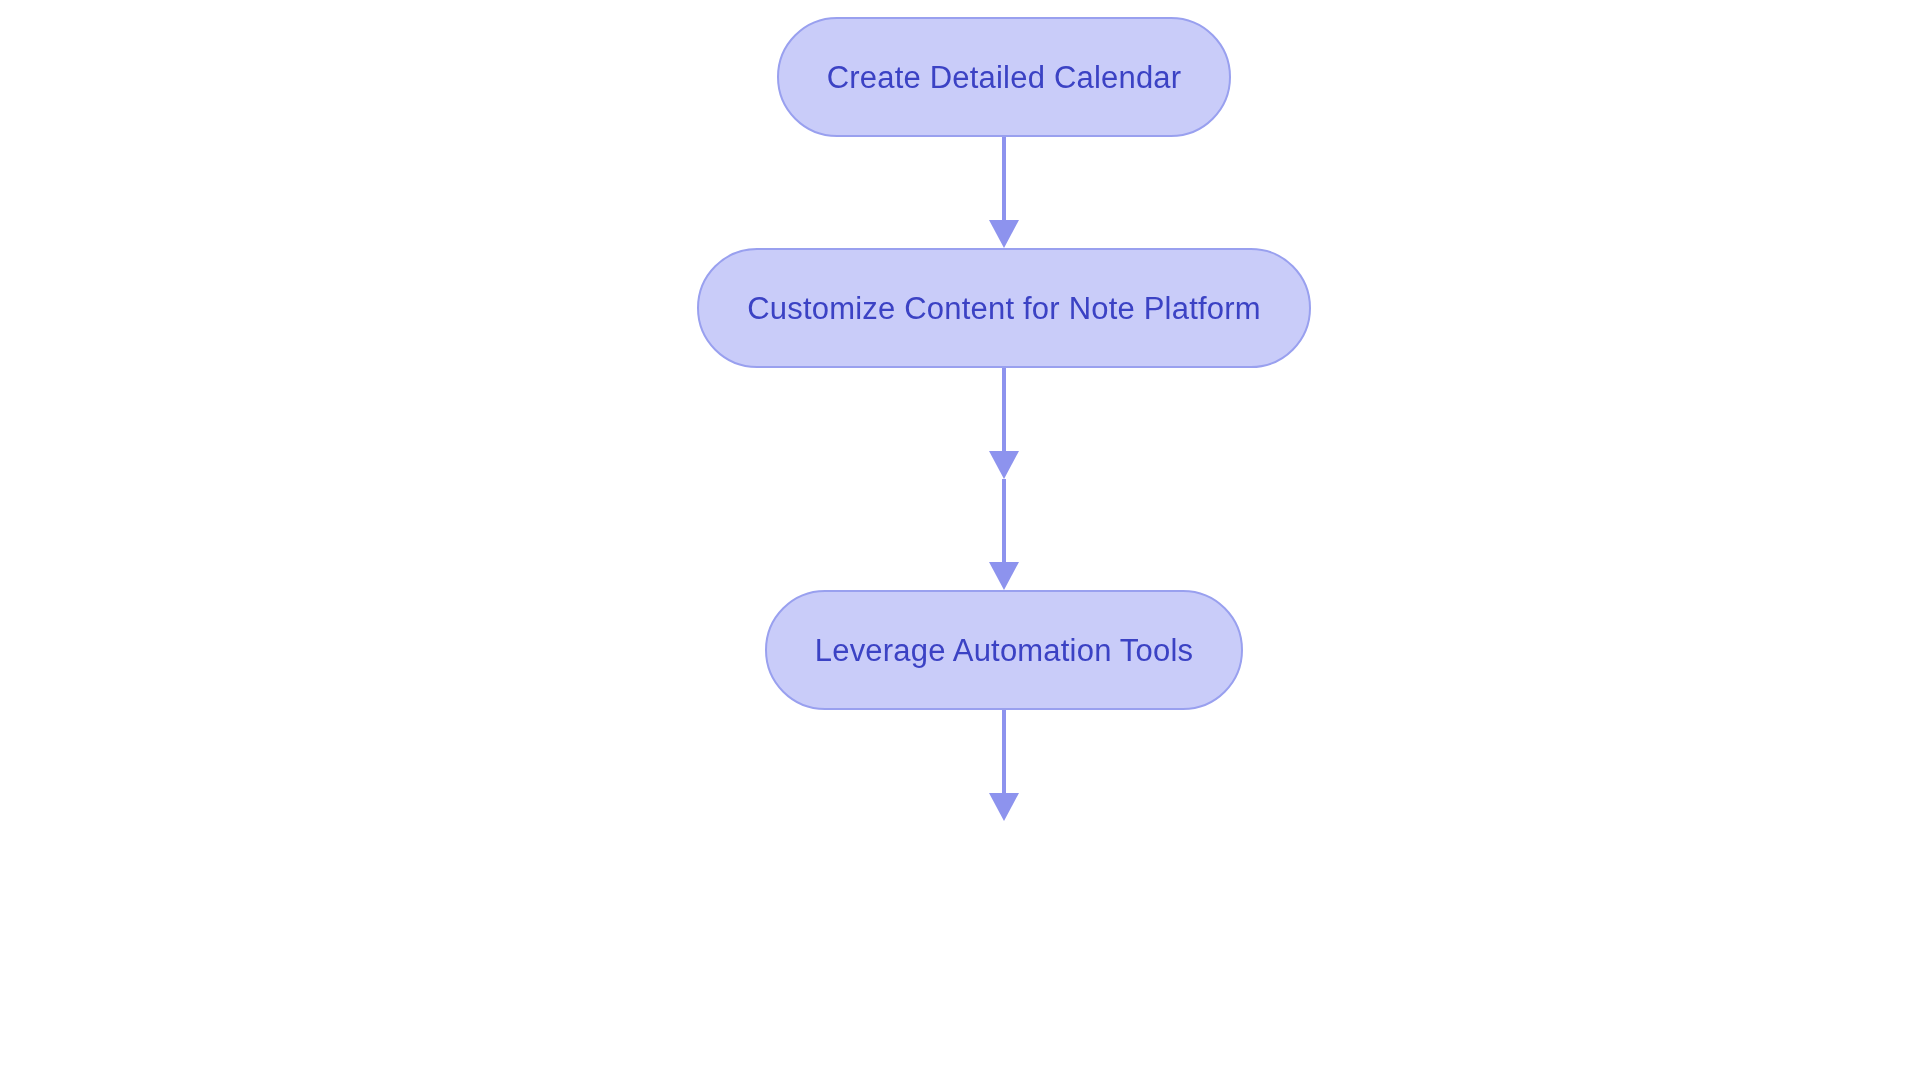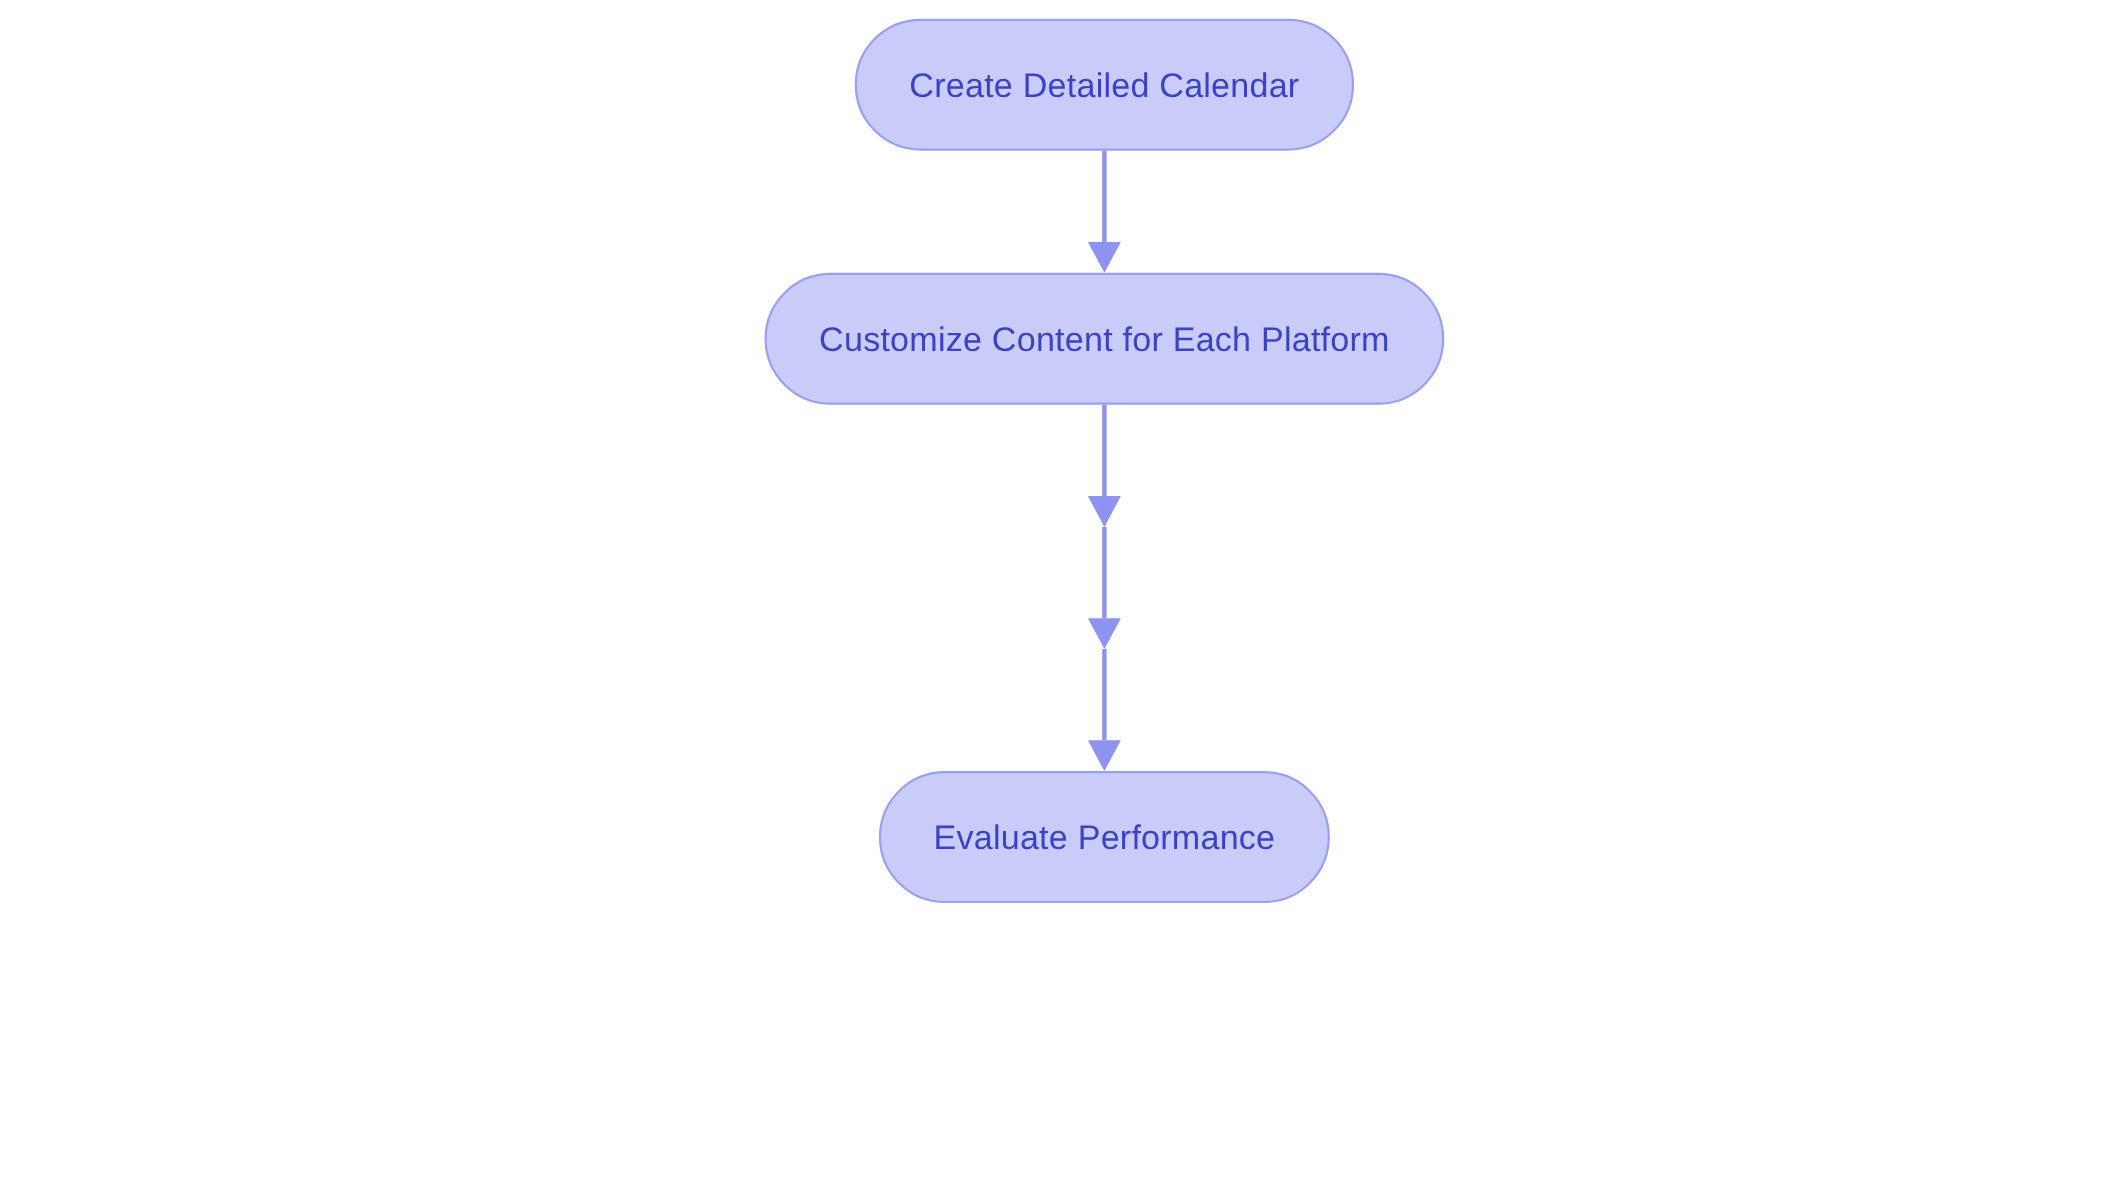--- a/index.html
+++ b/index.html
@@ -77,37 +77,37 @@
   <div class="flow-node">
     <span class="node-label">Create Detailed Calendar</span>
   </div>
 
   <div class="flow-arrow">
     <div class="arrow-line"></div>
     <div class="arrow-head"></div>
   </div>
 
   <div class="flow-node">
-    <span class="node-label">Customize Content for Each Platform</span>
+    <span class="node-label">Customize Content for Note Platform</span>
   </div>
 
   <div class="flow-arrow">
     <div class="arrow-line"></div>
     <div class="arrow-head"></div>
   </div>
 
 
   <div class="flow-arrow">
     <div class="arrow-line"></div>
     <div class="arrow-head"></div>
   </div>
 
+  <div class="flow-node">
+    <span class="node-label">Leverage Automation Tools</span>
+  </div>
 
   <div class="flow-arrow">
     <div class="arrow-line"></div>
     <div class="arrow-head"></div>
   </div>
 
-  <div class="flow-node">
-    <span class="node-label">Evaluate Performance</span>
-  </div>
 
 </div>
 
 </body></html>

